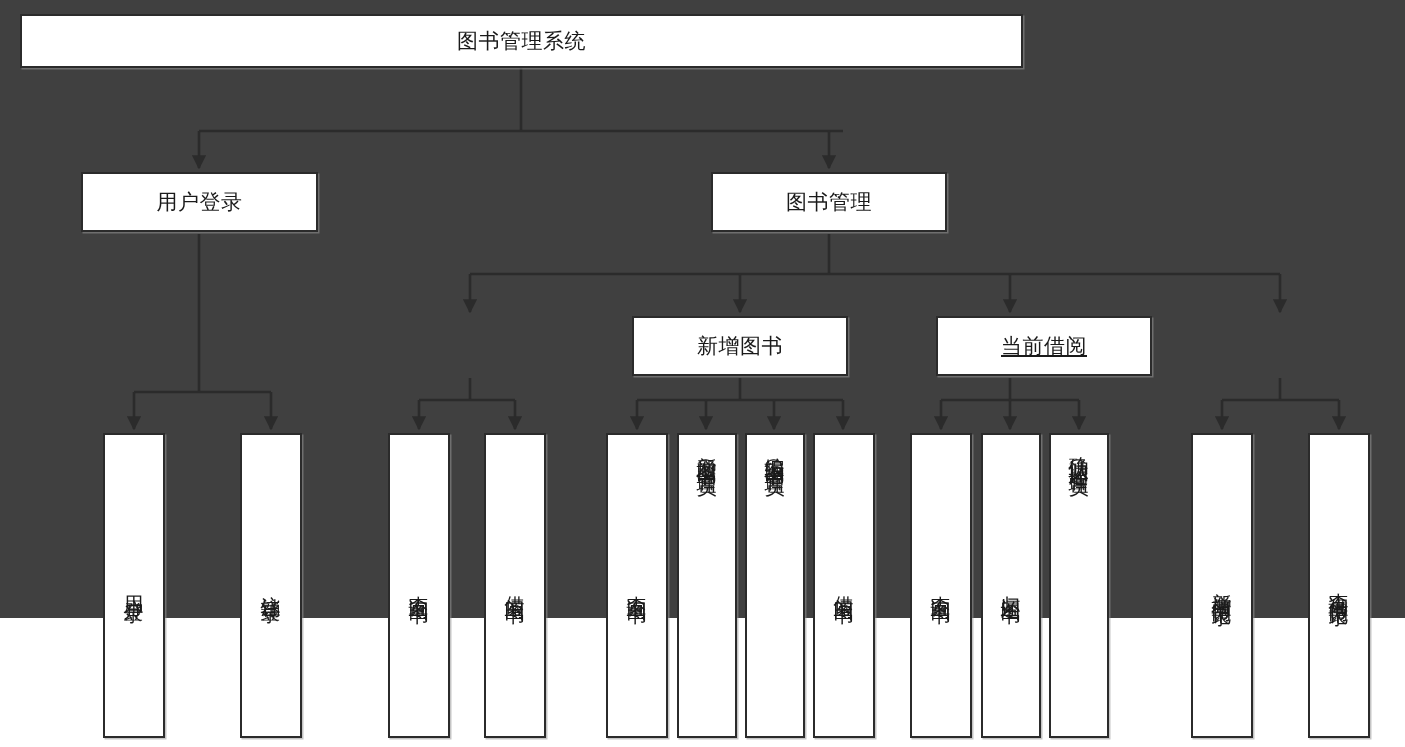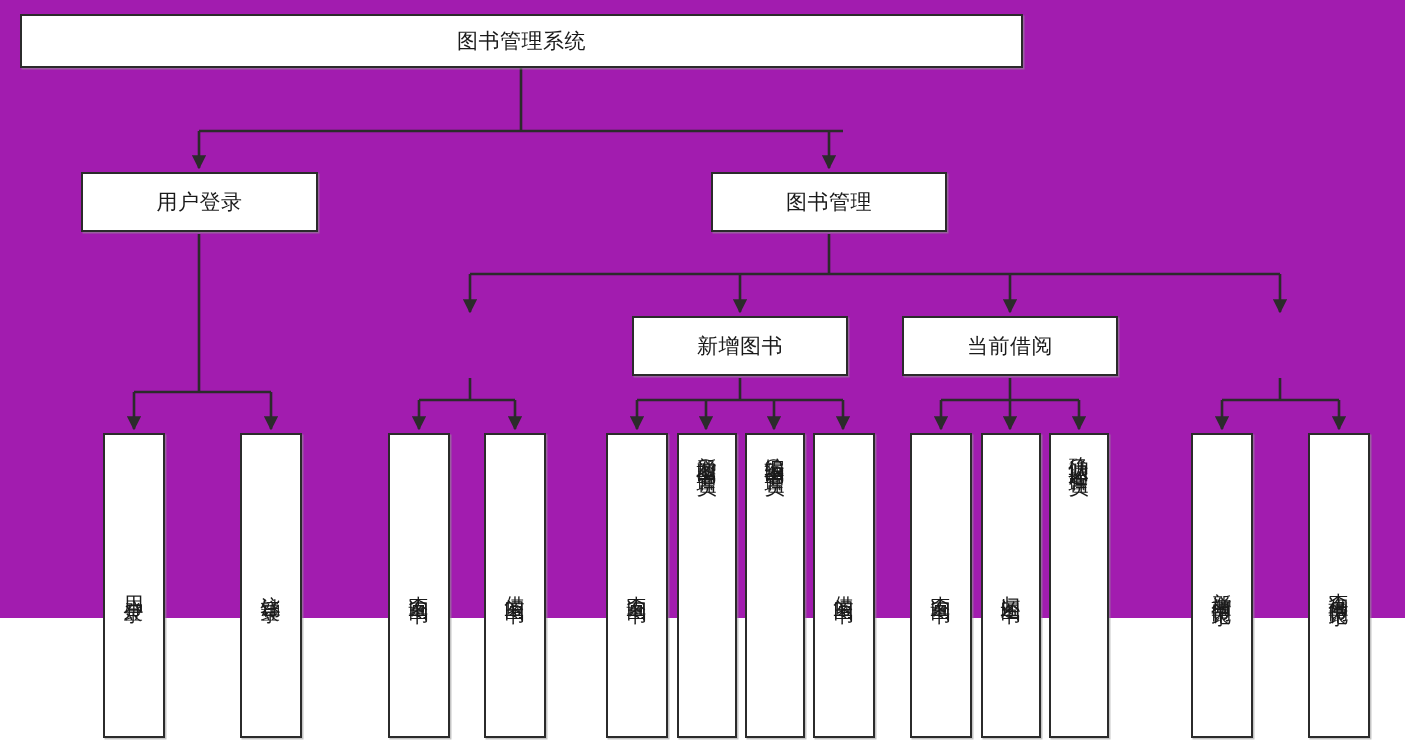--- a/index.html
+++ b/index.html
@@ -2,21 +2,21 @@
 <html><head>
 <meta charset="utf-8">
 <style>
   * { box-sizing: border-box; margin: 0; padding: 0; }
   html, body {
     width: 1405px; height: 747px;
     background: #ffffff;
     font-family: "Liberation Sans", "DejaVu Sans", sans-serif;
     overflow: hidden;
   }
-  #canvas { position: relative; width: 1405px; height: 618px; background: #a21caf; }
+  #canvas { position: relative; width: 1405px; height: 618px; background: #404040; }
 
   svg#connectors {
     position: absolute; left: 0; top: 0;
     width: 1405px; height: 747px;
     pointer-events: none;
   }
 
   .node {
     position: absolute;
     background: #ffffff;
@@ -132,21 +132,21 @@
 
   <div class="node h" style="left:711px; top:172px; width:236px; height:60px;justify-content:center;">
     <span class="node-label">图书管理</span>
   </div>
 
 
   <div class="node h" style="left:632px; top:316px; width:216px; height:60px;">
     <span class="node-label">新增图书</span>
   </div>
 
-  <div class="node h" style="left:902px; top:316px; width:216px; height:60px;">
+  <div class="node h" style="left:936px; top:316px; width:216px; height:60px;text-decoration:underline;">
     <span class="node-label">当前借阅</span>
   </div>
 
 
   <div class="node v center" style="left:103px; top:433px; width:62px; height:305px;">
     <span class="node-label">用户登录</span>
   </div>
 
   <div class="node v center" style="left:240px; top:433px; width:62px; height:305px;">
     <span class="node-label">注销登录</span>

